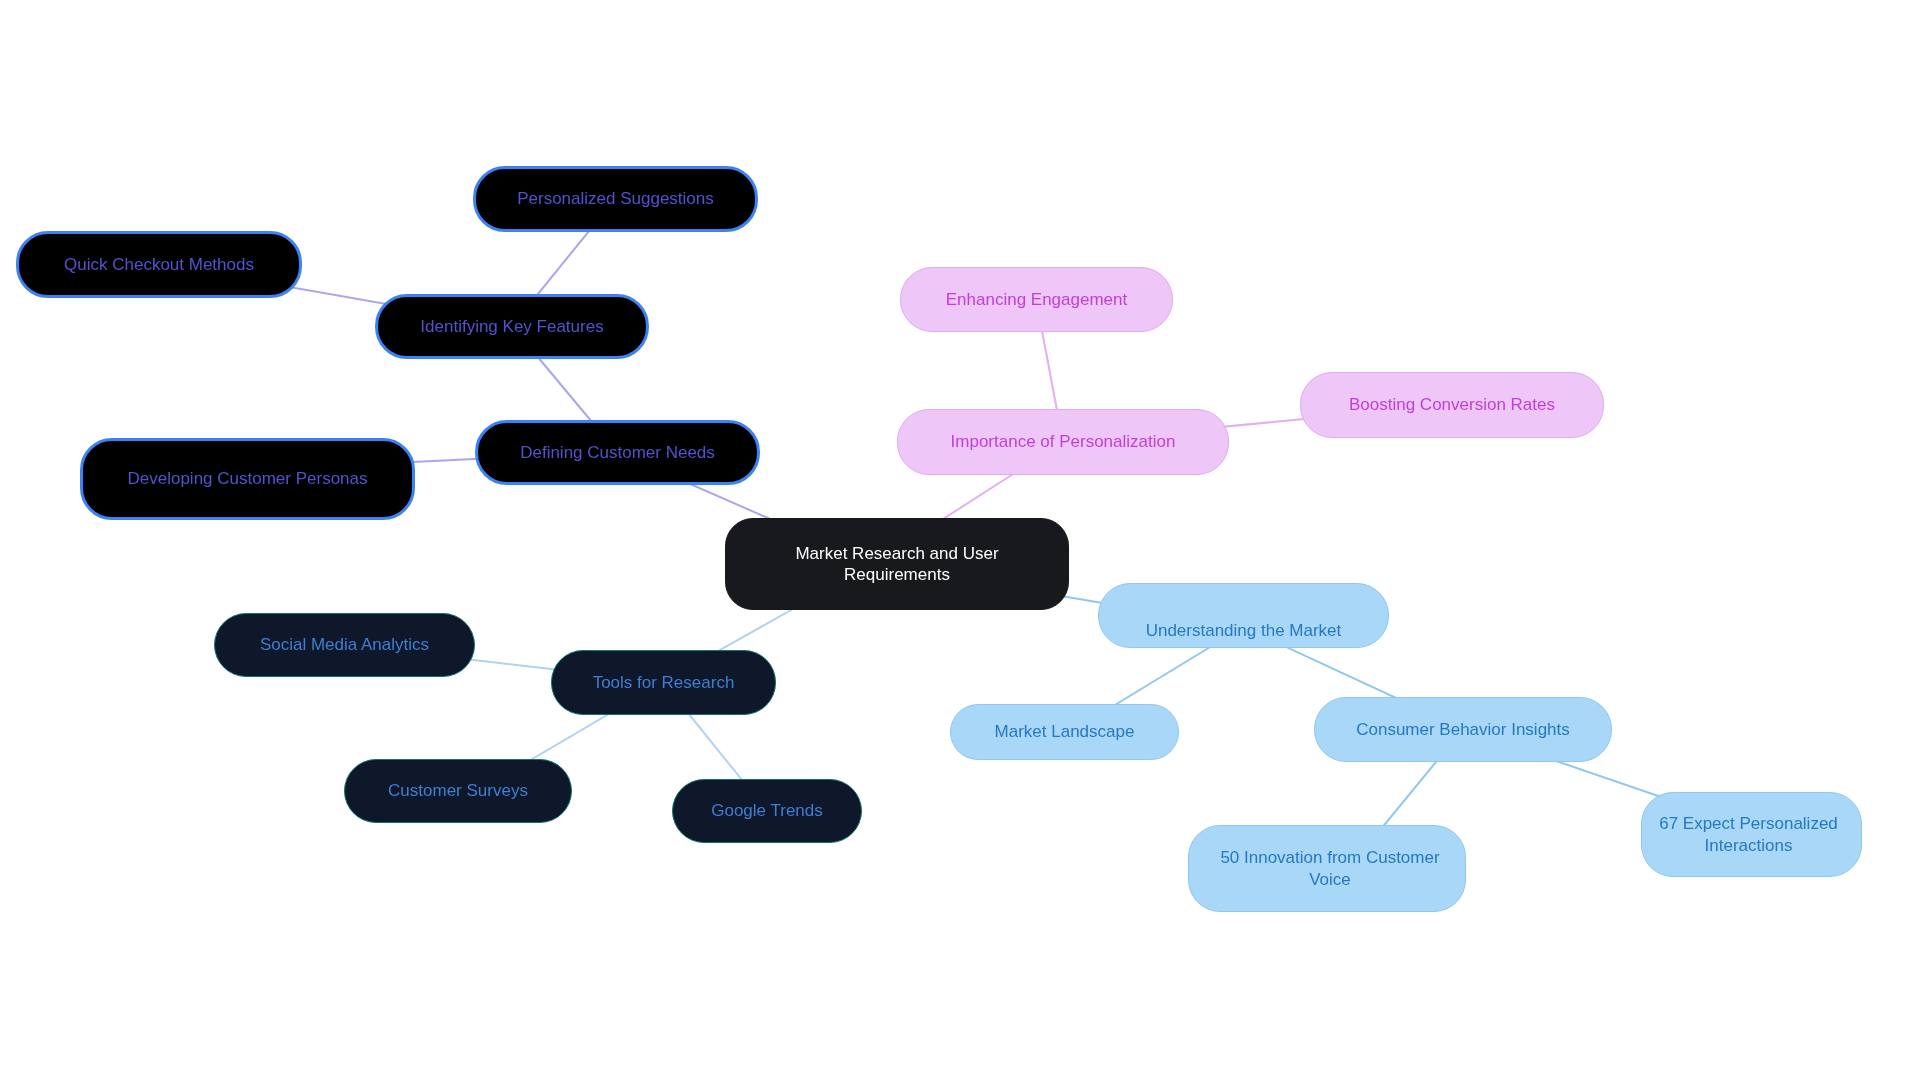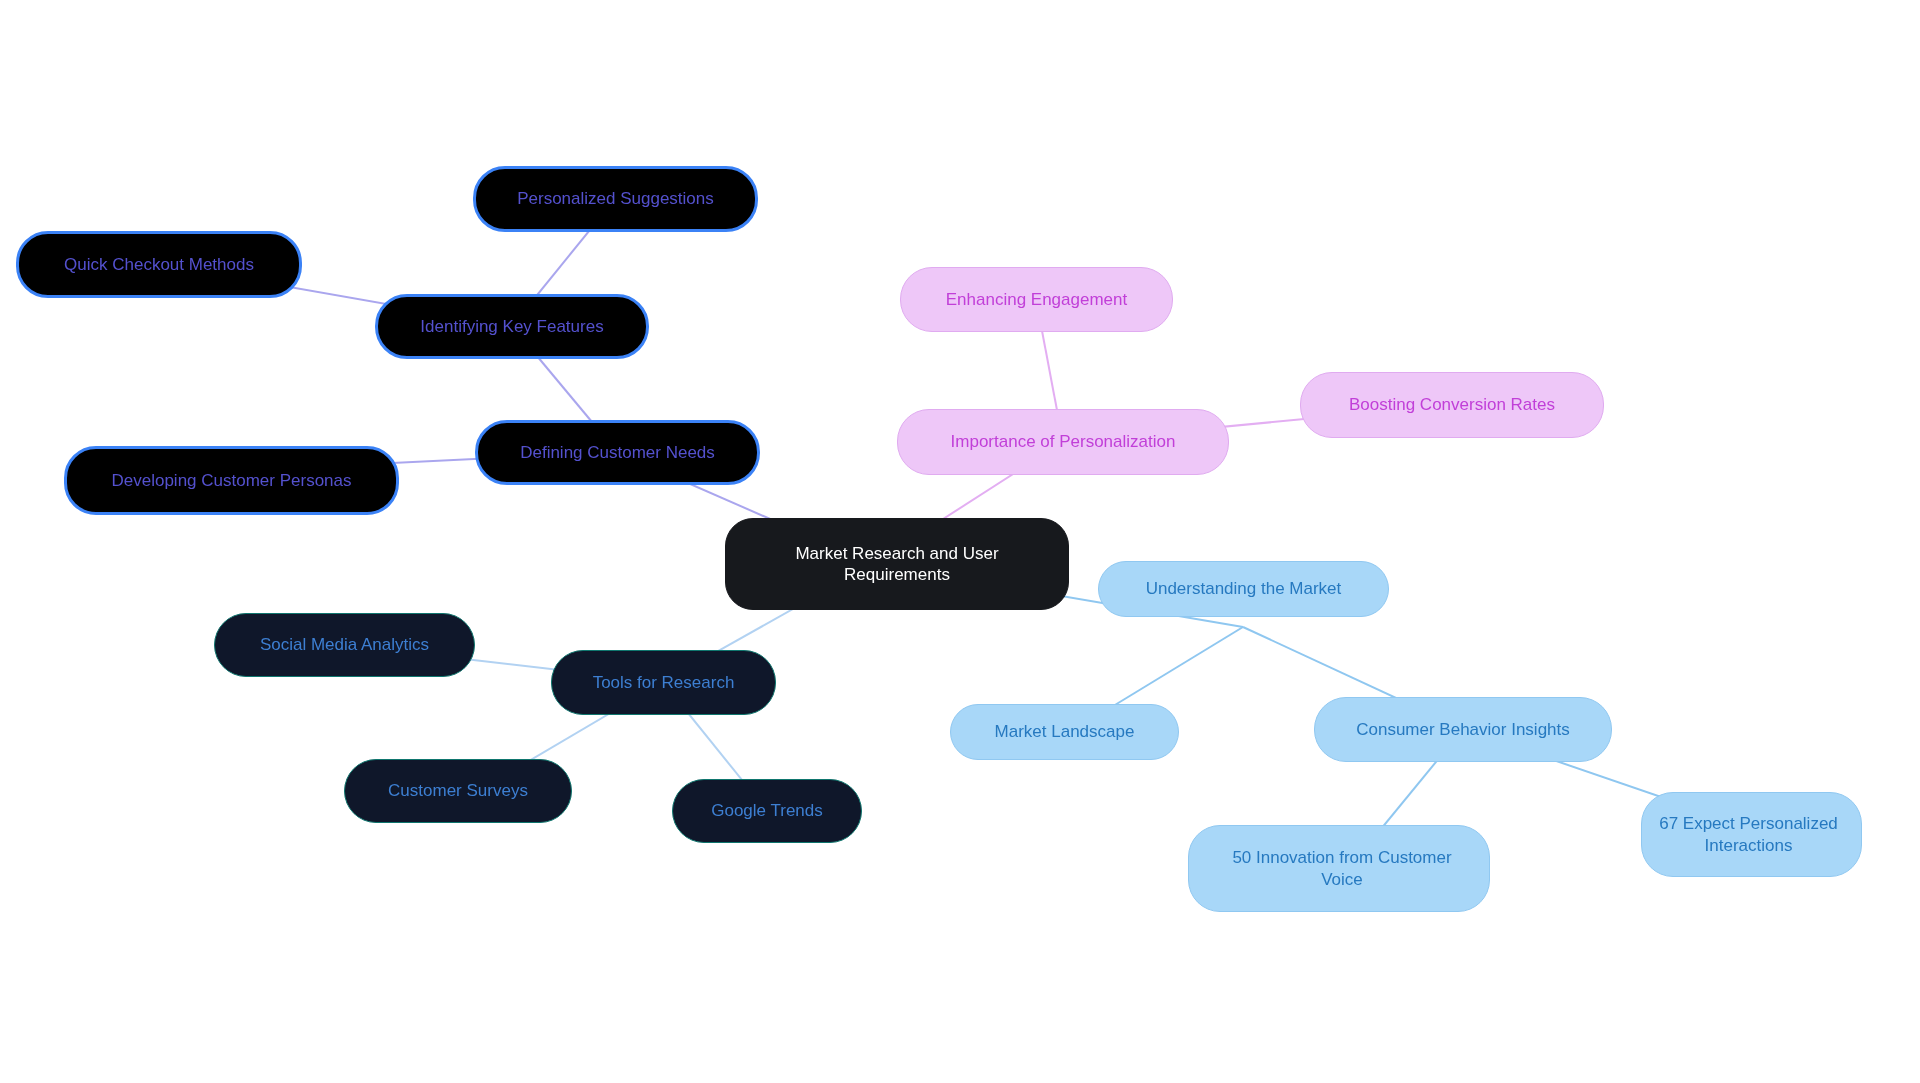--- a/index.html
+++ b/index.html
@@ -66,29 +66,29 @@
     border: 1px solid #17191d;
     color: #ffffff;
     border-radius: 28px;
   }
 
   
   #n-personalized  { left: 473px;  top: 166px; width: 285px; height: 66px; }
   #n-quick         { left: 16px;   top: 231px; width: 286px; height: 67px; text-align: right; }
   #n-identifying   { left: 375px;  top: 294px; width: 274px; height: 65px; }
   #n-defining      { left: 475px;  top: 420px; width: 285px; height: 65px; }
-  #n-personas      { left: 64px;   top: 438px; width: 335px; height: 69px; margin-top: 8px; }
+  #n-personas      { left: 80px;   top: 438px; width: 335px; height: 82px; }
   #n-enhancing     { left: 900px;  top: 267px; width: 273px; height: 65px; }
   #n-importance    { left: 897px;  top: 409px; width: 332px; height: 66px; }
   #n-boosting      { left: 1300px; top: 372px; width: 304px; height: 66px; }
   #n-center        { left: 725px;  top: 518px; width: 344px; height: 92px; }
-  #n-understanding { left: 1098px; top: 561px; width: 291px; height: 56px; }
+  #n-understanding { left: 1098px; top: 583px; width: 291px; height: 65px; align-items: flex-end; }
   #n-landscape     { left: 950px;  top: 704px; width: 229px; height: 56px; }
   #n-consumer      { left: 1314px; top: 697px; width: 298px; height: 65px; }
-  #n-innovation    { left: 1188px; top: 825px; width: 302px; height: 87px; padding-left: 24px; }
+  #n-innovation    { left: 1188px; top: 825px; width: 278px; height: 87px; padding-left: 24px; }
   #n-expect        { left: 1641px; top: 792px; width: 221px; height: 85px; padding-left: 12px; }
   #n-tools         { left: 551px;  top: 650px; width: 225px; height: 65px; }
   #n-social        { left: 214px;  top: 613px; width: 261px; height: 64px; }
   #n-surveys       { left: 344px;  top: 759px; width: 228px; height: 64px; }
   #n-google        { left: 672px;  top: 779px; width: 190px; height: 64px; }
 </style>
 </head>
 <body>
 
 <div class="canvas">

